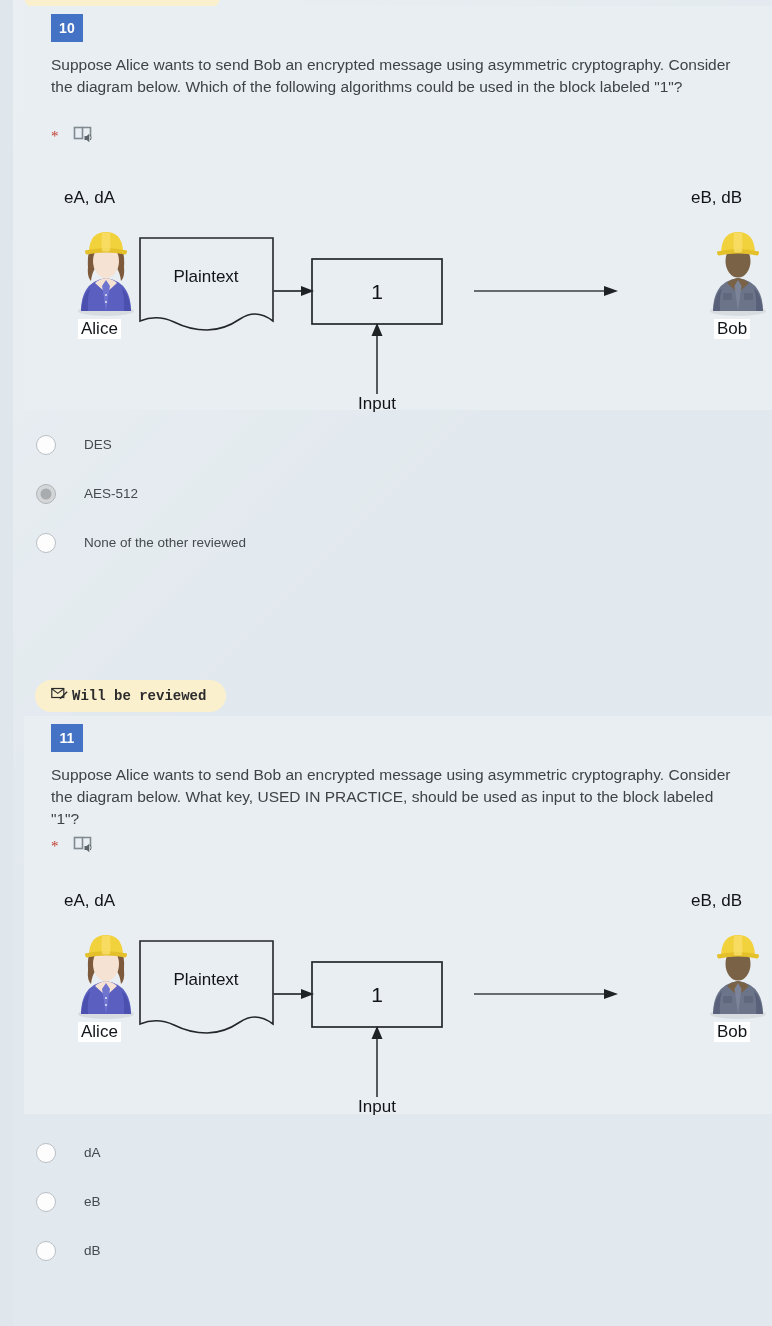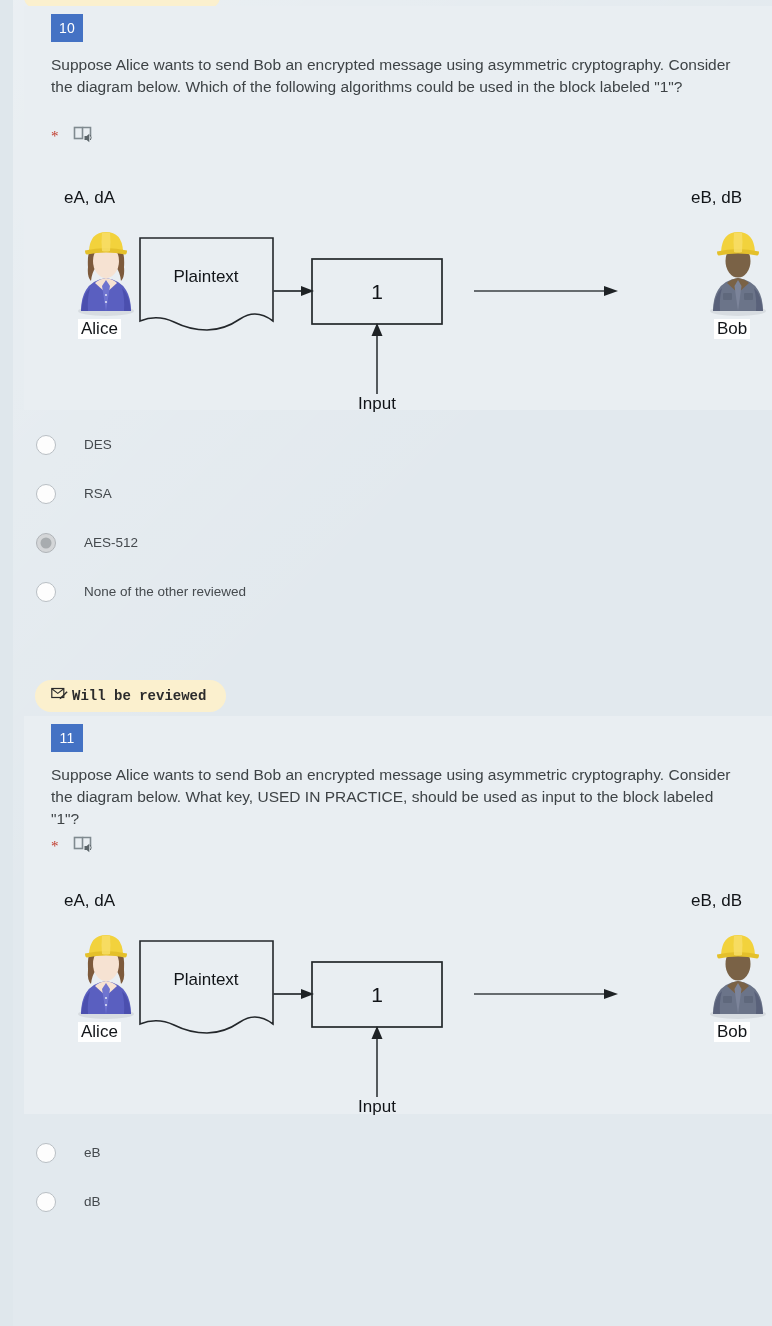--- a/index.html
+++ b/index.html
@@ -58,21 +58,21 @@
 
   .qnum {
     position: absolute;
     left: 27px;
     top: 8px;
     width: 32px;
     height: 28px;
     background: #4472c4;
     color: #ffffff;
     font-size: 14px;
-    font-weight: 400;
+    font-weight: 700;
     display: flex;
     align-items: center;
     justify-content: center;
     letter-spacing: 0.2px;
   }
 
   .qtext {
     position: absolute;
     left: 27px;
     top: 48px;
@@ -291,24 +291,20 @@
           <line x1="450" y1="125" x2="580" y2="125" stroke="#3a3f43" stroke-width="1.7"></line>
           <path d="M594 125 l-14 -5 l0 10 z" fill="#1e2225"></path>
         </svg>
       </div>
     </div>
 
     <div class="options q10">
       <div class="option">
         <span class="radio"></span>
         <span class="option-label">DES</span>
-      </div>
-      <div class="option">
-        <span class="radio"></span>
-        <span class="option-label">RSA</span>
       </div>
       <div class="option">
         <span class="radio checked"></span>
         <span class="option-label">AES-512</span>
       </div>
       <div class="option">
         <span class="radio"></span>
         <span class="option-label">None of the other reviewed</span>
       </div>
     </div>
@@ -394,20 +390,24 @@
           <text x="353" y="243" font-family="Liberation Sans, sans-serif" font-size="17" fill="#111418" text-anchor="middle">Input</text>
           <line x1="450" y1="125" x2="580" y2="125" stroke="#3a3f43" stroke-width="1.7"></line>
           <path d="M594 125 l-14 -5 l0 10 z" fill="#1e2225"></path>
         </svg>
       </div>
     </div>
 
     <div class="options q11">
       <div class="option">
         <span class="radio"></span>
+        <span class="option-label">dA</span>
+      </div>
+      <div class="option">
+        <span class="radio"></span>
         <span class="option-label">eB</span>
       </div>
       <div class="option">
         <span class="radio"></span>
         <span class="option-label">dB</span>
       </div>
     </div>
 
   </div>
 </div>

